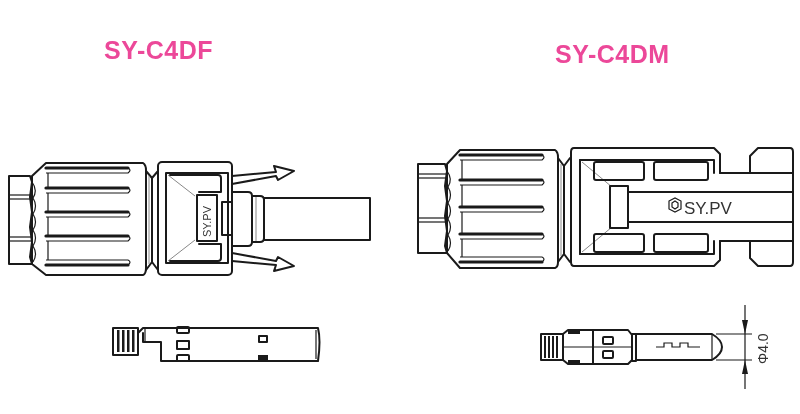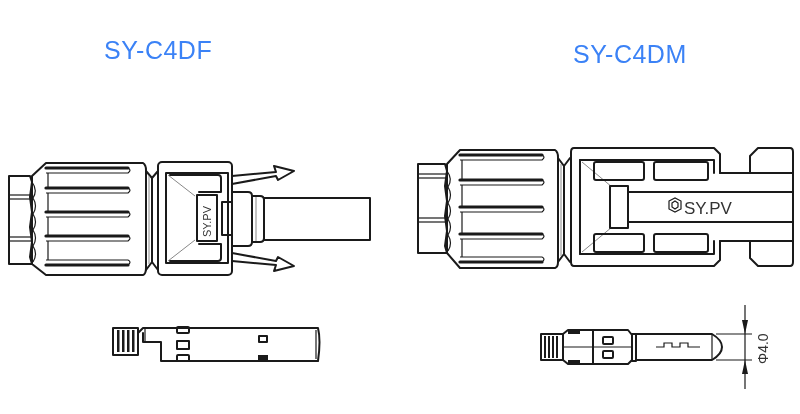--- a/index.html
+++ b/index.html
@@ -1,22 +1,22 @@
 <!DOCTYPE html>
 <html><head>
 <meta charset="utf-8">
 <style>
   html, body { margin: 0; padding: 0; background: #ffffff; }
   body { width: 800px; height: 414px; position: relative; overflow: hidden; font-family: "Liberation Sans", sans-serif; }
   .title {
-    position: absolute; font-family: "Liberation Sans", sans-serif; font-weight: normal;
-    font-size: 25px; color: #3b82f6; letter-spacing: 0.5px; white-space: nowrap;
+    position: absolute; font-family: "Liberation Sans", sans-serif; font-weight: bold;
+    font-size: 25px; color: #ec4899; letter-spacing: 0.5px; white-space: nowrap;
   }
   #title-female { left: 104px; top: 36px; }
-  #title-male { left: 573px; top: 40px; }
+  #title-male { left: 555px; top: 40px; }
   svg { position: absolute; left: 0; top: 0; }
   .ln { fill: none; stroke: #1a1a1a; stroke-width: 2; stroke-linejoin: round; stroke-linecap: round; }
   .th { fill: none; stroke: #1a1a1a; stroke-width: 1.2; }
   .tk { fill: none; stroke: #1a1a1a; stroke-width: 3.2; stroke-linecap: round; }
   .gr { fill: none; stroke: #888; stroke-width: 1; }
   .wh { fill: #ffffff; stroke: #1a1a1a; stroke-width: 2; stroke-linejoin: round; }
   .blk { fill: #1a1a1a; }
   .lbl { font-family: "Liberation Sans", sans-serif; fill: #333; }
 </style>
 </head>

